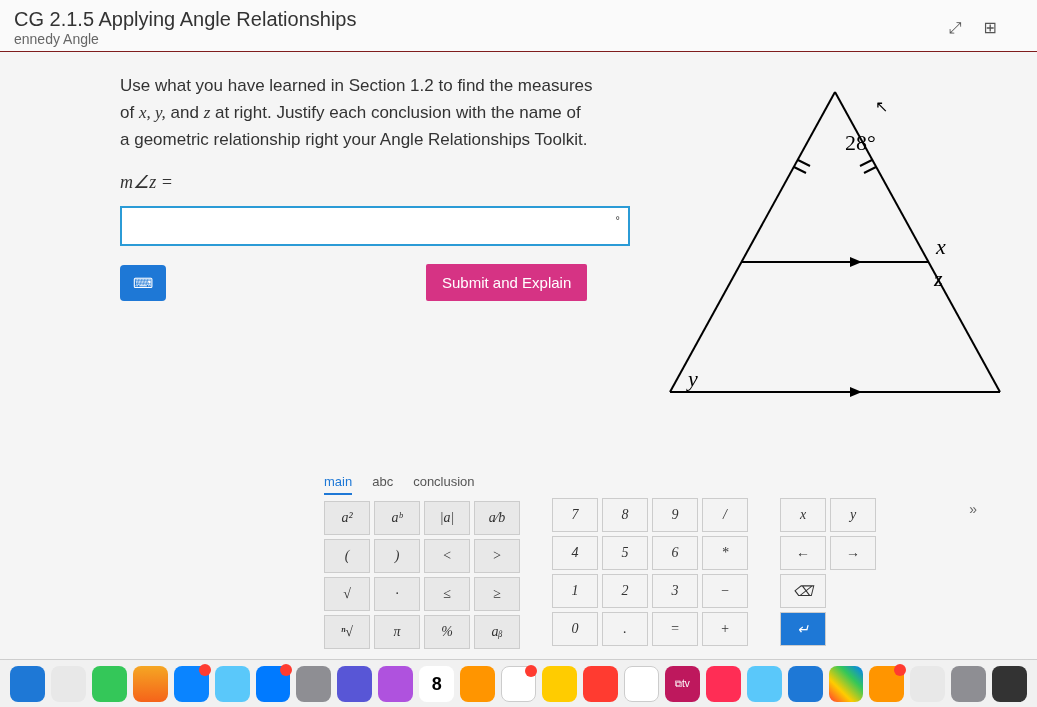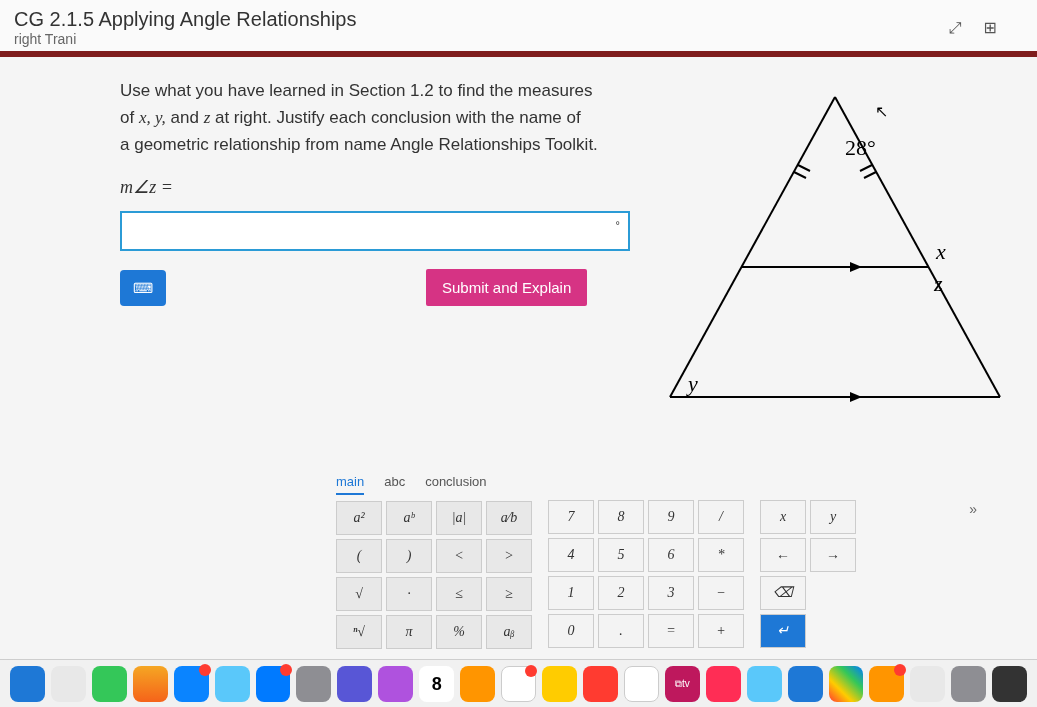--- a/index.html
+++ b/index.html
@@ -6,21 +6,21 @@
 body {
   font-family: -apple-system, "Helvetica Neue", Arial, sans-serif;
   background: #f5f5f5;
   width: 1037px;
   height: 707px;
   overflow: hidden;
   position: relative;
 }
 .header {
   padding: 8px 14px 4px;
-  border-bottom: 6px solid #7f1d1d;
+  border-bottom: 1px solid #7f1d1d;
   background: #fafafa;
 }
 .title {
   font-size: 20px;
   color: #333;
 }
 .subtitle {
   font-size: 14px;
   color: #666;
 }
@@ -88,25 +88,25 @@
   border-radius: 2px;
   cursor: pointer;
 }
 .diagram {
   flex: 1;
   position: relative;
 }
 .diagram svg { width: 370px; height: 350px; }
 .kb {
   position: absolute;
-  left: 336px;
+  left: 324px;
   bottom: 58px;
   display: flex;
-  gap: 16px;
-  align-items: center;
+  gap: 32px;
+  align-items: flex-start;
 }
 .kb-tabs {
   display: flex;
   gap: 20px;
   font-size: 13px;
   color: #555;
   margin-bottom: 6px;
 }
 .kb-tabs span { cursor: pointer; padding-bottom: 4px; }
 .kb-tabs .active { color: #1e78d6; border-bottom: 2px solid #1e78d6; }
@@ -176,35 +176,35 @@
   background: #ff3b30;
 }
 .cal-icon { background: #fff; color: #e03; font-family: Arial; font-weight: bold; flex-direction: column; font-size: 8px; line-height: 1; }
 .cal-icon .daynum { font-size: 18px; color: #000; }
 </style>
 </head>
 <body>
 
 <div class="header">
   <div class="title">CG 2.1.5 Applying Angle Relationships</div>
-  <div class="subtitle">right Trani</div>
+  <div class="subtitle">ennedy Angle</div>
 </div>
 
 <div class="top-icons">
   <span>⤢</span>
   <span>⊞</span>
 </div>
 
 <div class="content">
   <div class="question">
     <div>Use what you have learned in Section 1.2 to find the measures</div>
     <div>
       <span>of </span><span class="vars">x, y,</span><span> and </span><span class="vars">z</span><span> at right. Justify each conclusion with the name of</span>
     </div>
-    <div>a geometric relationship from name Angle Relationships Toolkit.</div>
+    <div>a geometric relationship right your Angle Relationships Toolkit.</div>
     <div class="prompt-label">m∠z =</div>
     <div class="answer-box">
       <span class="deg">°</span>
     </div>
     <div class="button-row">
       <div class="tool-btn">
         <span>⌨</span>
       </div>
       <button class="submit-btn">Submit and Explain</button>
     </div>

